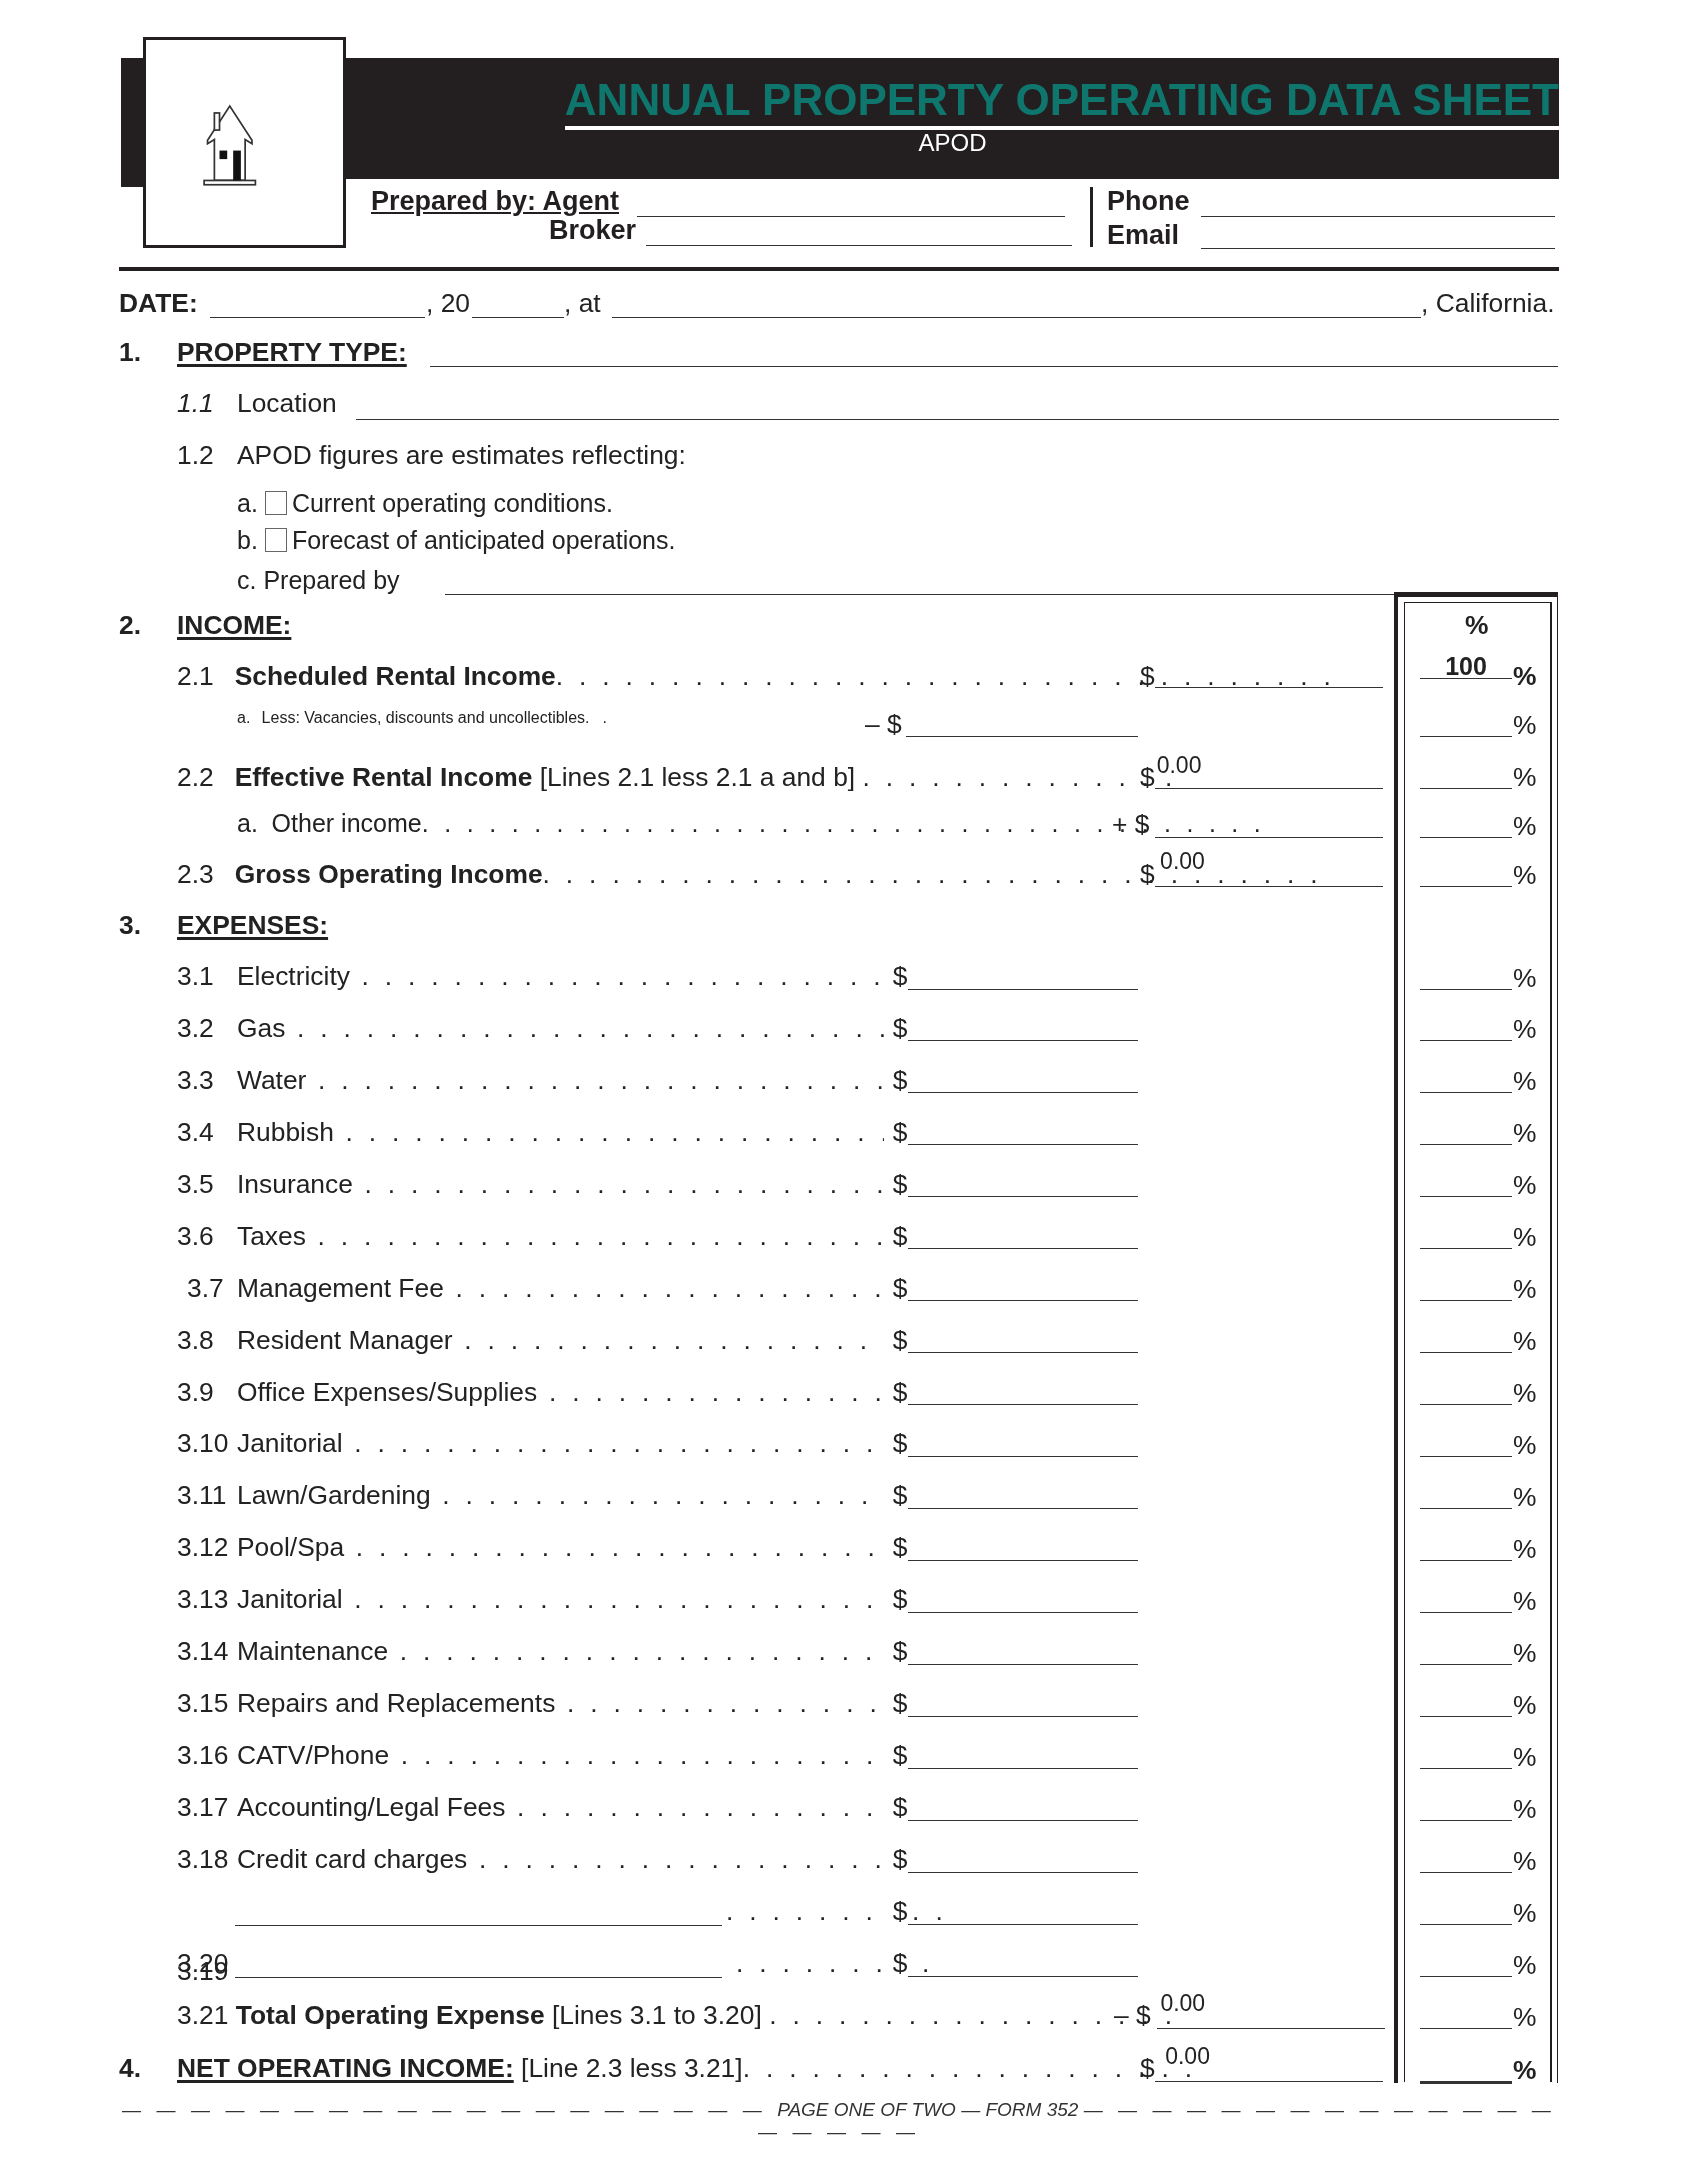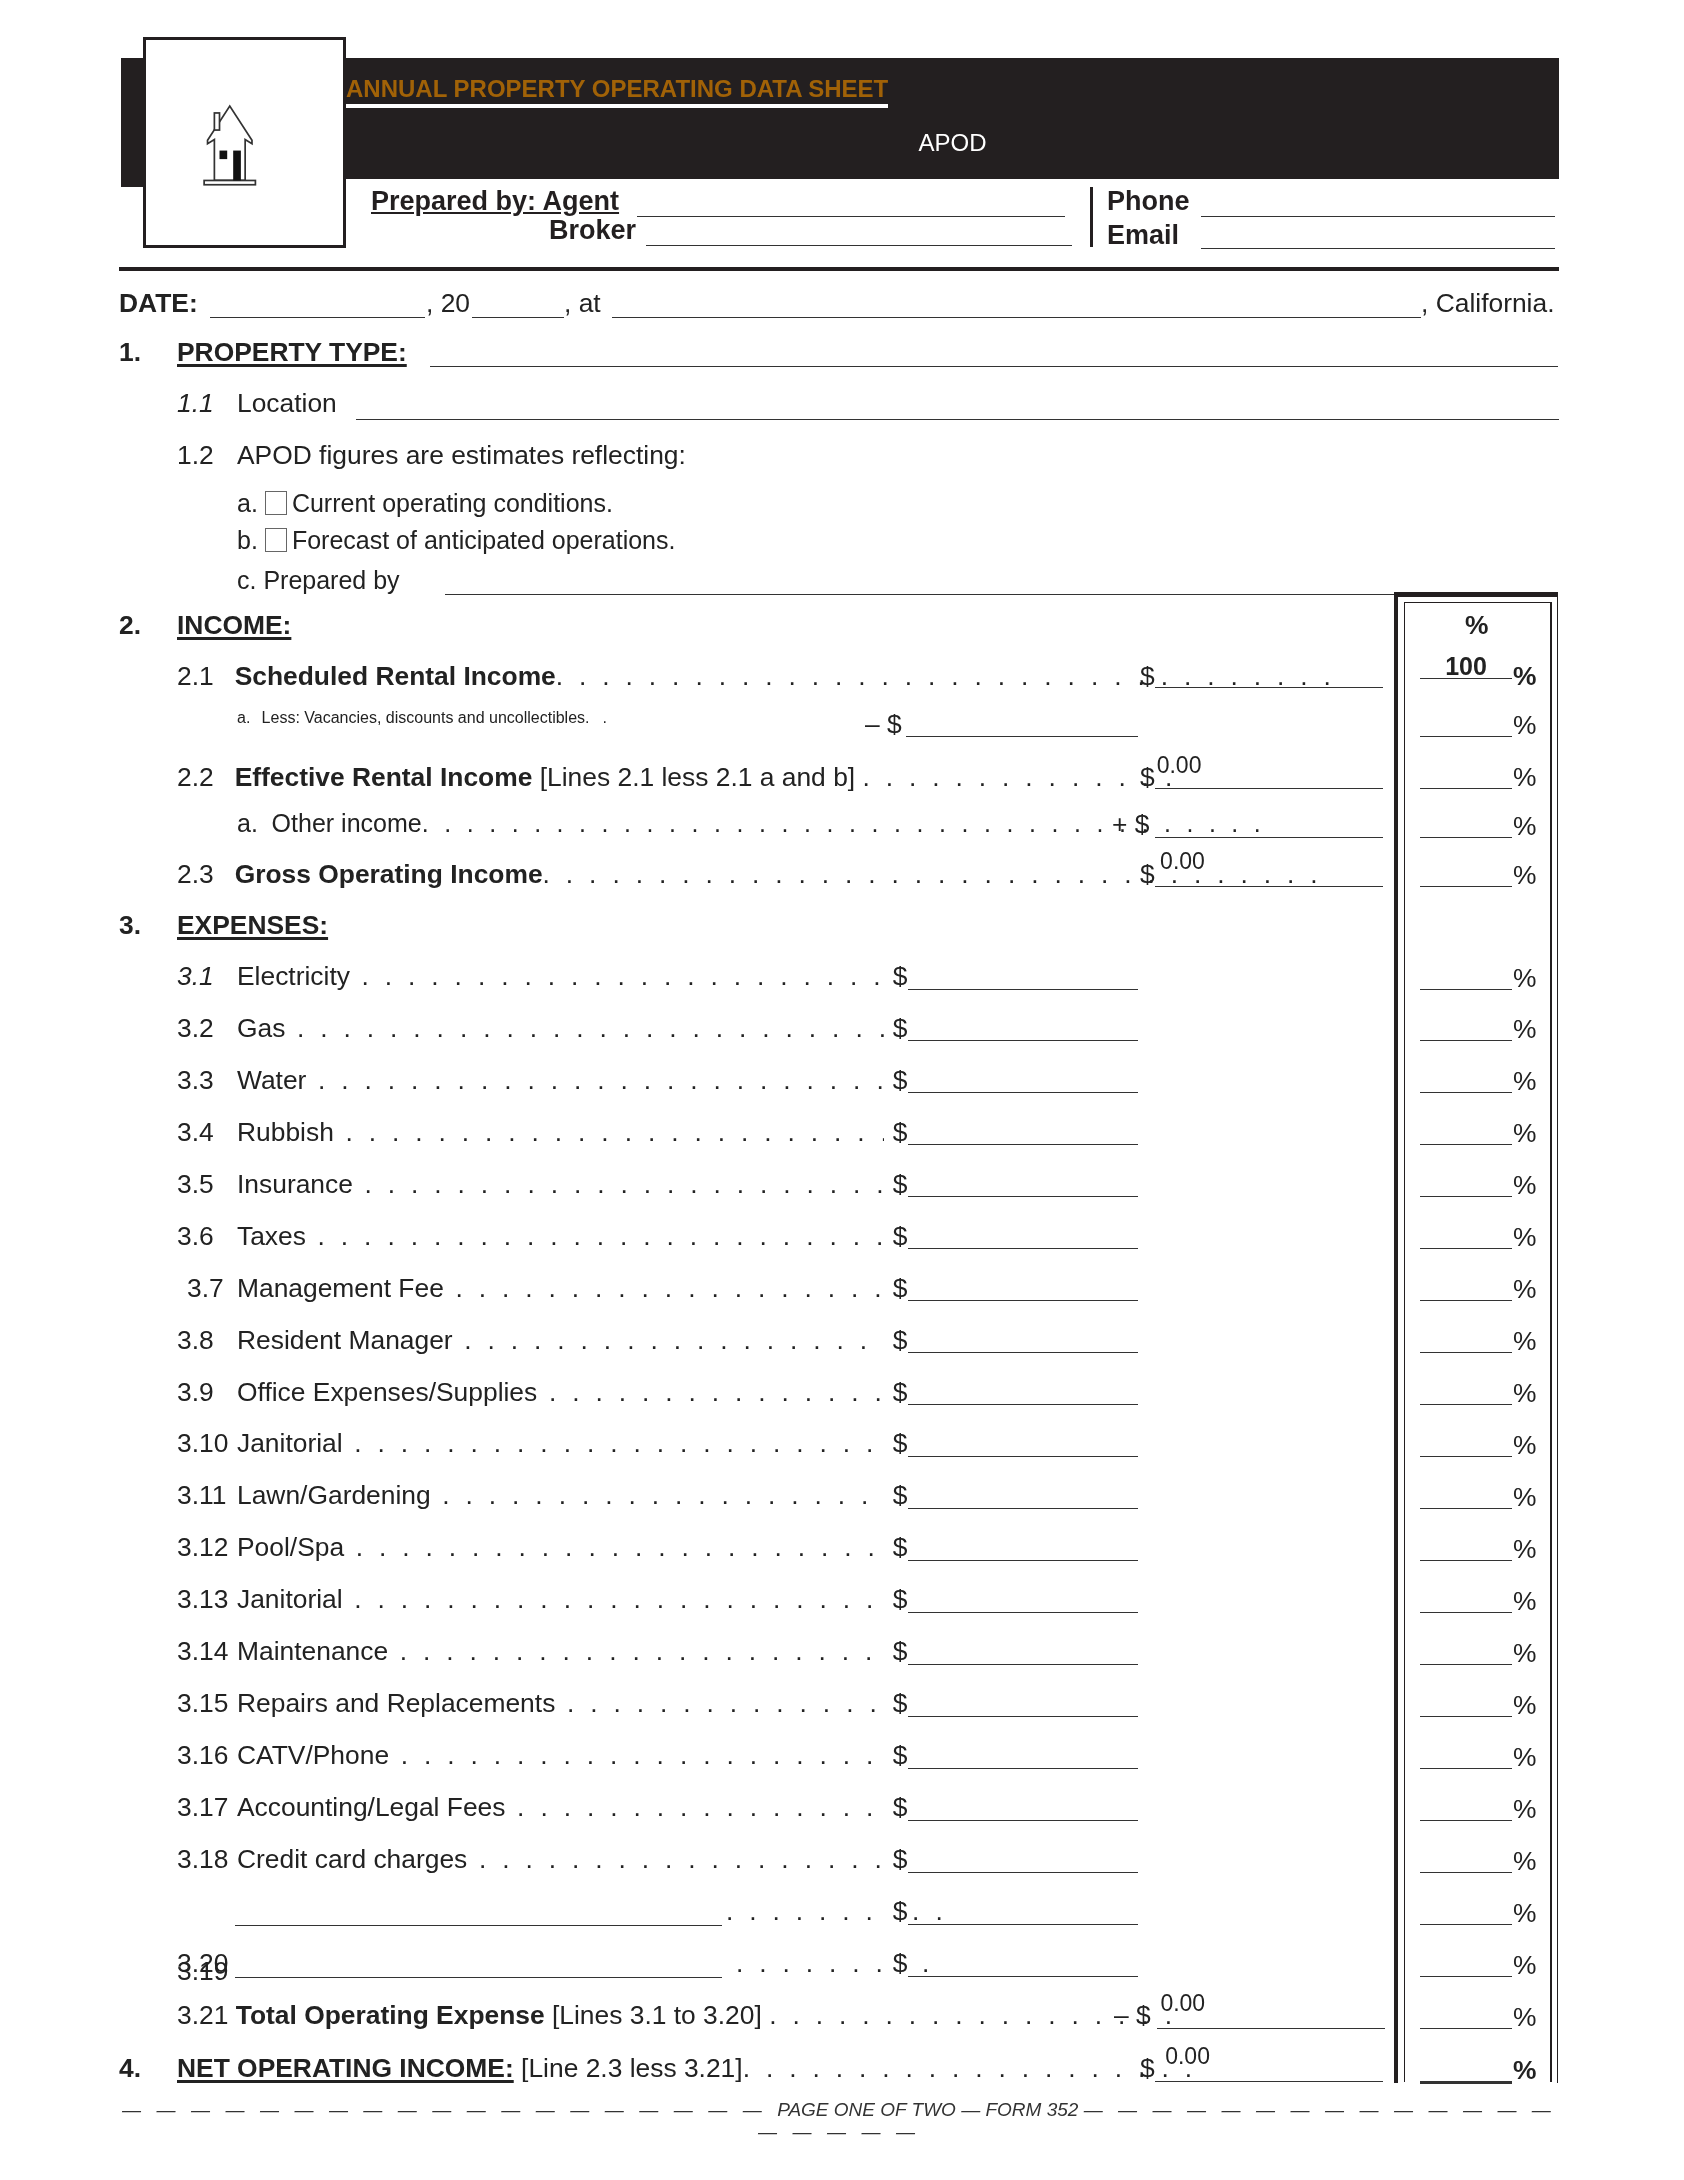--- a/index.html
+++ b/index.html
@@ -2,21 +2,21 @@
 <html style="font-size:13.6px"><head>
 <meta charset="utf-8">
 <style>
   html,body{margin:0;padding:0;background:#fff;}
   body{width:1685px;height:2181px;position:relative;font-family:"Liberation Sans",sans-serif;color:#222;overflow:hidden;}
   .abs{position:absolute;}
   
   .hdr-bar{left:121px;top:58px;width:1438px;height:121px;background:#231f20;}
   .hdr-stub{left:121px;top:58px;width:25.6px;height:129px;background:#231f20;}
   .logo-box{left:143px;top:37px;width:203px;height:211px;background:#fff;border:3.4px solid #231f20;box-sizing:border-box;}
-  .hdr-title{left:346px;top:75px;width:1213px;text-align:left;color:#a16207;font-weight:bold;font-size:24px;}
+  .hdr-title{left:346px;top:75px;width:1213px;text-align:right;color:#0f766e;font-weight:bold;font-size:44px;}
   .hdr-title span{border-bottom:4.3px solid #fff;padding-bottom:1.7px;}
   .hdr-sub{left:346px;top:129px;width:1213px;text-align:center;color:#fff;font-size:24px;}
   .prep{font-weight:bold;font-size:27px;color:#231f20;}
   .line{border-bottom:1.7px solid #333;}
   .thick-rule{left:119px;top:267px;width:1440px;height:4.3px;background:#231f20;}
   .t{font-size:26.4px;white-space:nowrap;}
   .b{font-weight:bold;}
   .u{text-decoration:underline;text-decoration-thickness:3.4px;text-underline-offset:3.4px;}
   .dots{letter-spacing:4.3px;}
   .pct-col-outer{left:1394px;top:592px;width:164px;height:1491px;border-left:4.3px solid #231f20;border-top:5.1px solid #231f20;border-right:1.7px solid #231f20;box-sizing:border-box;}
@@ -145,21 +145,21 @@
   <span class="small-val" style="position:absolute;left:5.1px;top:-12px;">0.00</span>
 </div>
 <div class="abs pct-field" style="left:1420px;top:860px;"></div>
 <div class="abs t" style="left:1513px;top:860px;">%</div>
 
 <div class="abs t b" style="left:119px;top:910px;">3.</div>
 <div class="abs t b u" style="left:177px;top:910px;">EXPENSES:</div>
 
 <div id="expense-rows">
     <div>
-      <div class="abs t" style="left:177px;top:961px;font-style:italic;">3.1</div>
+      <div class="abs t" style="left:177px;top:961px;">3.1</div>
       <div class="abs t" style="left:237px;top:961px;width:647px;overflow:hidden;"><span>Electricity</span><span class="dots"> . . . . . . . . . . . . . . . . . . . . . . . . . . . . . . . . . . . . . . . .</span></div>
       <div class="abs t" style="left:891px;top:961px;background:#fff;padding-left:1.7px;">$</div>
       <div class="abs dollar-field" style="left:908px;top:963px;width:230px;"></div>
       <div class="abs pct-field" style="left:1420px;top:963px;"></div>
       <div class="abs t" style="left:1513px;top:963px;">%</div>
     </div>
     <div>
       <div class="abs t" style="left:177px;top:1013px;">3.2</div>
       <div class="abs t" style="left:237px;top:1013px;width:647px;overflow:hidden;"><span>Gas</span><span class="dots"> . . . . . . . . . . . . . . . . . . . . . . . . . . . . . . . . . . . . . . . .</span></div>
       <div class="abs t" style="left:891px;top:1013px;background:#fff;padding-left:1.7px;">$</div>

